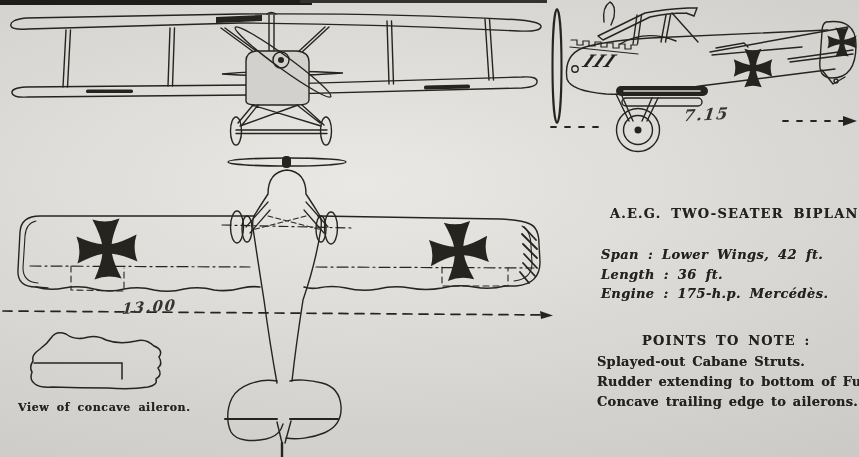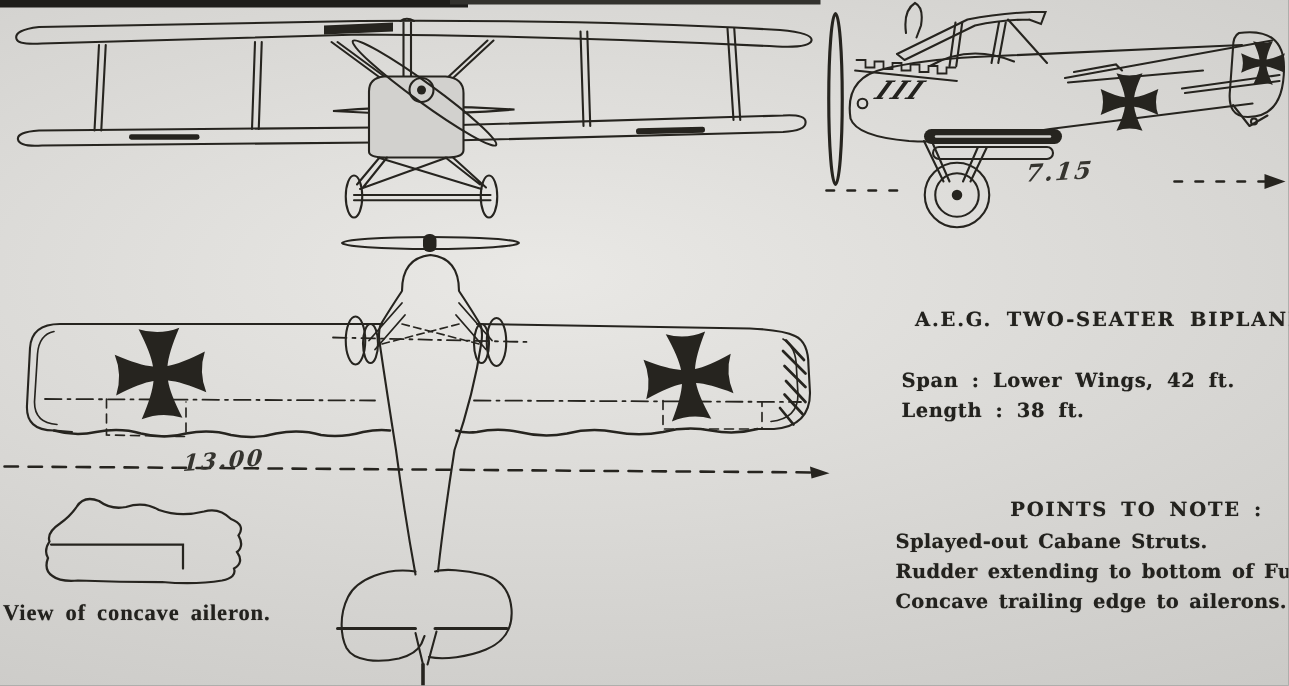--- a/index.html
+++ b/index.html
@@ -10,26 +10,26 @@
       #d2d1ce;
     font-family:"DejaVu Serif","Liberation Serif",serif;
     color:#23221e;
   }
   svg{position:absolute;left:0;top:0;}
   .txt{position:absolute;font-weight:bold;color:#23221e;
        text-shadow:0 0 .5px rgba(20,20,15,.55);white-space:nowrap;}
   .title{left:610px;top:205px;width:246px;text-align:center;
          font-size:13px;line-height:17px;letter-spacing:1.2px;word-spacing:4px;}
   .specs{left:601px;top:245px;font-size:13px;line-height:19.6px;
-         letter-spacing:.4px;word-spacing:4px;}
-  .pointsHead{left:642px;top:333px;width:200px;text-align:right;
+         letter-spacing:.4px;word-spacing:4px;font-style:italic;}
+  .pointsHead{left:642px;top:333px;width:200px;text-align:left;
          font-size:13px;letter-spacing:1.2px;word-spacing:3px;}
   .pointsList{left:597px;top:352px;font-size:13px;line-height:20.2px;
          letter-spacing:.2px;word-spacing:2px;}
-  .caption{left:2px;top:401px;font-size:15px;letter-spacing:.6px;word-spacing:3px;font-family:Liberation Serif, serif;}
+  .caption{left:18px;top:401px;font-size:11px;letter-spacing:.6px;word-spacing:3px;}
   .handw{position:absolute;font-style:italic;font-weight:bold;color:#35342f;
          font-size:15px;letter-spacing:1.5px;}
   .dim-span{left:122px;top:298px;transform:rotate(-4deg) skewX(-8deg);}
   .dim-len{left:684px;top:105px;transform:rotate(-3deg) skewX(-10deg);font-size:16px;}
   .iii{position:absolute;left:585px;top:51px;font-weight:bold;font-style:italic;
        font-size:17px;letter-spacing:2.5px;transform:skewX(-28deg);color:#23221e;}
 </style>
 </head>
 <body>
 
@@ -152,21 +152,22 @@
     <path d="M34 363 L122 363 L122 379"></path>
   </g>
 </svg>
 
   <div class="txt title">
     <div>A.E.G. TWO-SEATER BIPLANE,</div>
   </div>
 
   <div class="txt specs">
     <div>Span : Lower Wings, 42 ft.</div>
-    <div>Length : 38 ft.</div>
+    <div>Length : 36 ft.</div>
+    <div>Engine : 175-h.p. Mercédès.</div>
   </div>
 
   <div class="txt pointsHead">POINTS TO NOTE :</div>
 
   <div class="txt pointsList">
     <div>Splayed-out Cabane Struts.</div>
     <div>Rudder extending to bottom of Fuselage.</div>
     <div>Concave trailing edge to ailerons.</div>
   </div>
 

